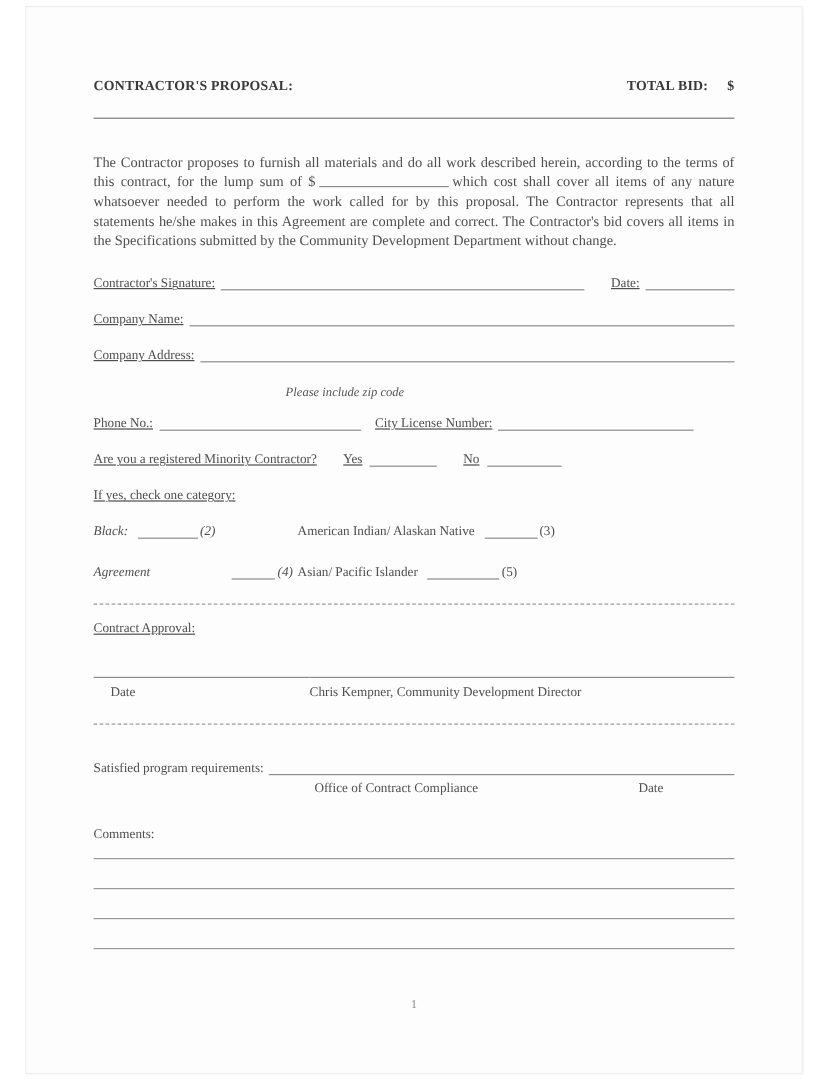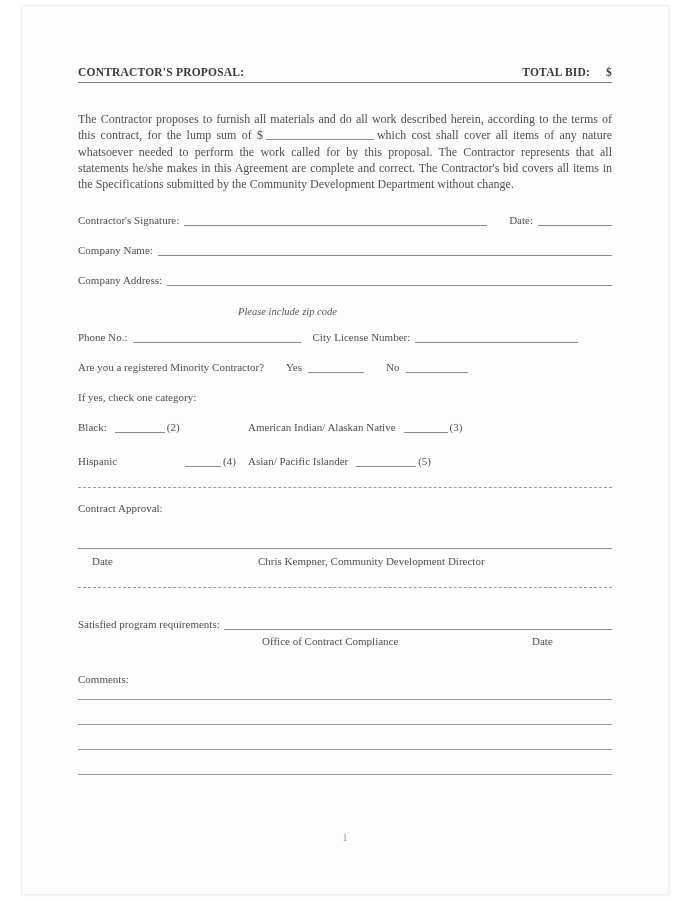--- a/index.html
+++ b/index.html
@@ -36,21 +36,21 @@
 
   
   .masthead {
     display: flex;
     align-items: flex-start;
     font-weight: bold;
     font-size: 11.5px;
     letter-spacing: 0.2px;
     color: #3a3a3a;
     border-bottom: 1.3px solid #7a7a7a;
-    padding-bottom: 4px;
+    padding-bottom: 20px;
     white-space: nowrap;
   }
   .masthead .mh-left { flex: 0 0 auto; }
   .masthead .mh-spacer { flex: 1 1 auto; }
   .masthead .mh-right { flex: 0 0 auto; padding-right: 4px; }
   .masthead .mh-dollar { flex: 0 0 auto; padding-left: 12px; }
 
   
   .para {
     margin-top: 28px;
@@ -67,20 +67,21 @@
     vertical-align: -1px;
   }
 
   
   .frow {
     display: flex;
     align-items: flex-end;
     font-size: 11px;
     color: #4f4f4f;
     white-space: nowrap;
+    text-decoration: underline;
   }
   .flabel { flex: 0 0 auto; }
   .fline {
     flex: 1 1 auto;
     border-bottom: 1px solid #8c8c8c;
     margin-left: 5px;
     height: 11px;
   }
   .fline.short-date { flex: 0 0 74px; }
   .fline.phone { flex: 0 0 168px; }
@@ -110,21 +111,21 @@
   .yn-blank.yes { width: 56px; margin-left: 6px; }
   .yn-blank.no  { width: 62px; margin-left: 6px; }
 
   
   .cat-row {
     display: flex;
     font-size: 11px;
     color: #4f4f4f;
     white-space: nowrap;
   }
-  .cat-col-a { flex: 0 0 170px; display: flex; align-items: center; }
+  .cat-col-a { flex: 0 0 170px; display: flex; align-items: center; font-style: italic; }
   .cat-col-b { flex: 1 1 auto; display: flex; align-items: center; }
   .cat-blank {
     display: inline-block;
     border-bottom: 1px solid #8c8c8c;
     height: 11px;
     vertical-align: -1px;
   }
   .cat-blank.w50 { width: 50px; margin: 0 2px 0 8px; }
   .cat-blank.w44 { width: 44px; margin: 0 2px 0 8px; }
   .cat-blank.w36 { width: 36px; margin: 0 2px 0 6px; }
@@ -289,21 +290,21 @@
         <span>American Indian/ Alaskan Native</span>
         <span class="cat-blank w44"></span>
         <span>(3)</span>
       </span>
     </div>
 
     <div class="spacer-22"></div>
 
     <div class="cat-row">
       <span class="cat-col-a">
-        <span>Hispanic</span>
+        <span>Agreement</span>
         <span class="cat-indent"></span>
         <span class="cat-blank w36"></span>
         <span>(4)</span>
       </span>
       <span class="cat-col-b">
         <span>Asian/ Pacific Islander</span>
         <span class="cat-blank w60"></span>
         <span>(5)</span>
       </span>
     </div>

